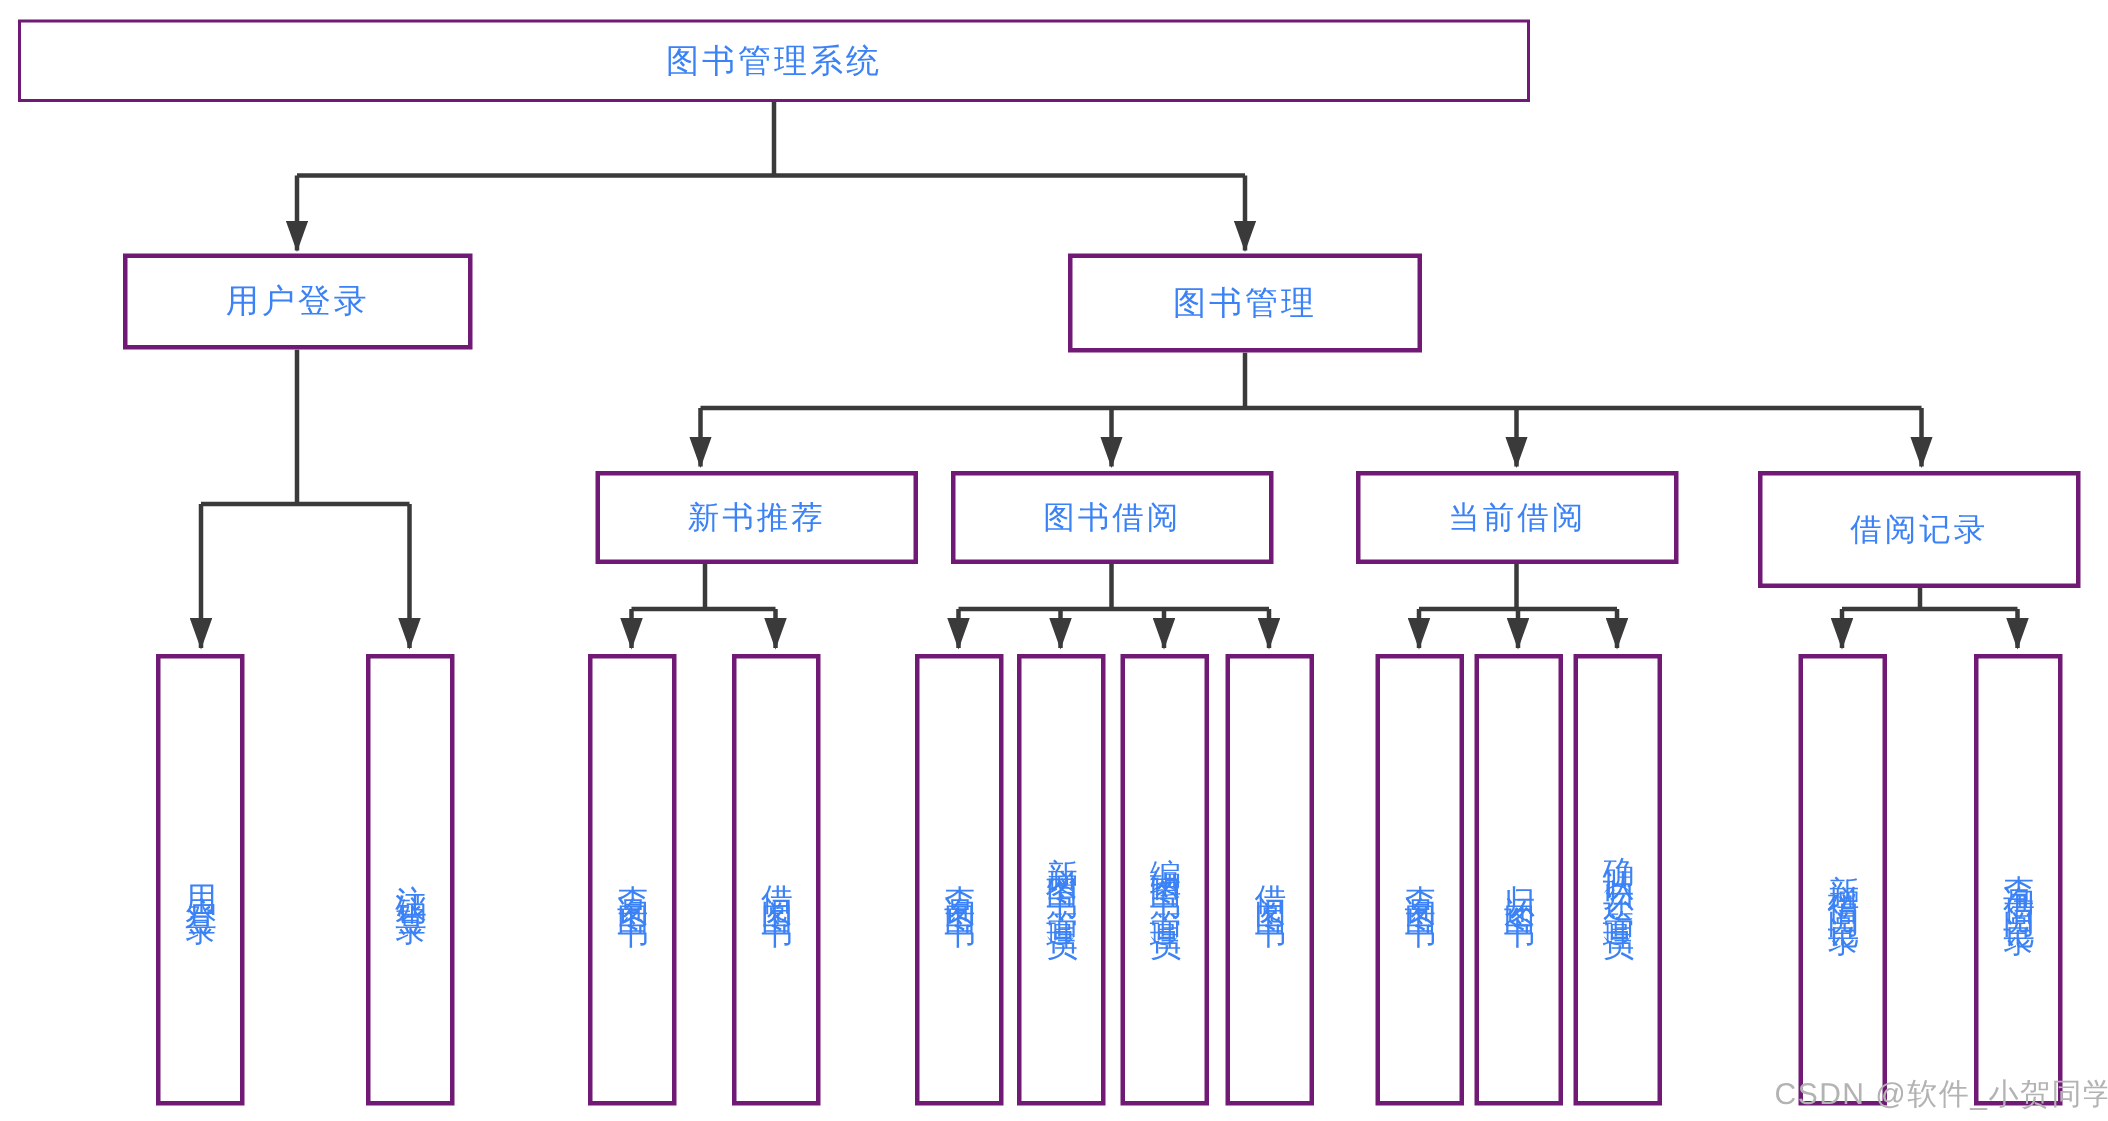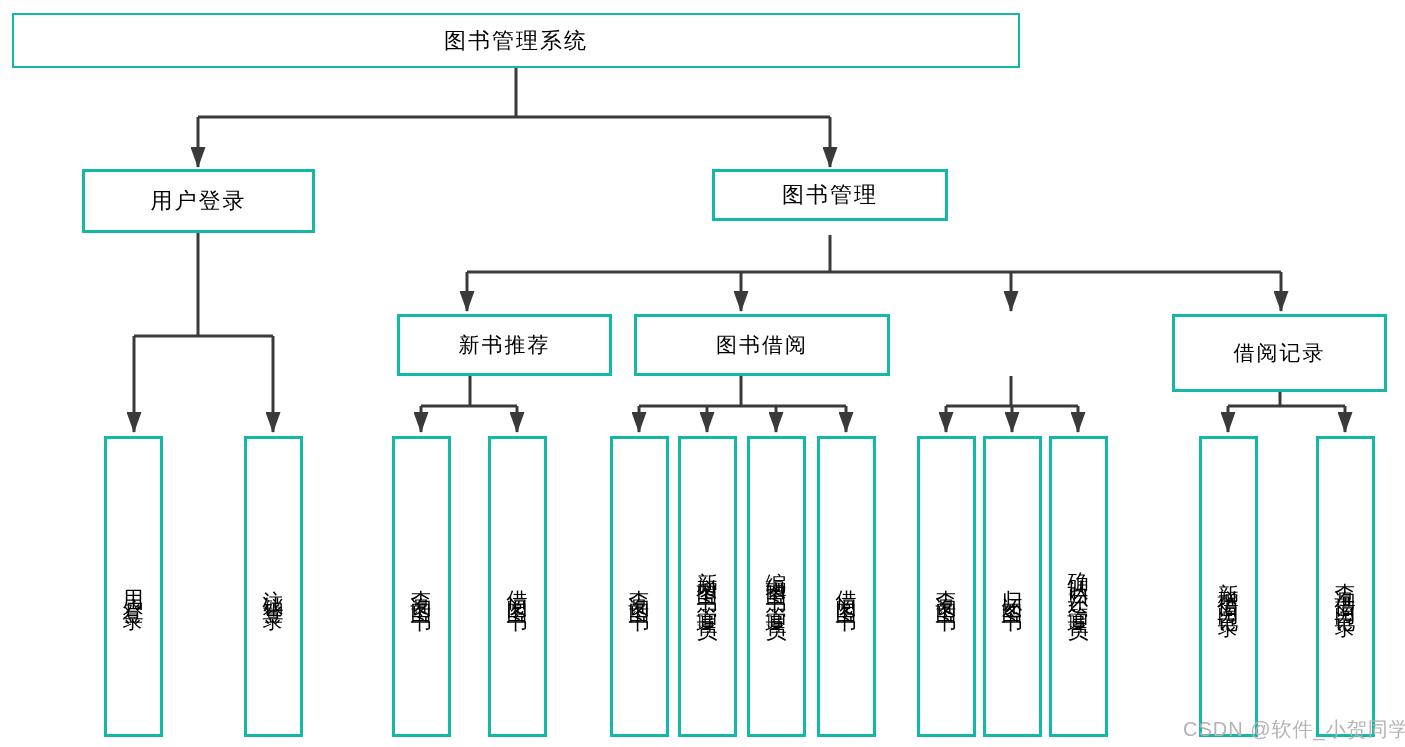--- a/index.html
+++ b/index.html
@@ -19,25 +19,25 @@
     position: absolute;
     left: 0; top: 0;
     width: 1405px;
     height: 747px;
     z-index: 0;
   }
   .node {
     position: absolute;
     box-sizing: border-box;
     background: #ffffff;
-    border: 3px solid #14b8a6;
+    border: 3px solid #701a75;
     display: flex;
     align-items: center;
     justify-content: center;
-    color: #000000;
+    color: #3b82f6;
     z-index: 1;
   }
   .node.root { border-width: 2px; }
   .hlabel {
     font-size: 22px;
     letter-spacing: 2px;
     white-space: nowrap;
   }
   .lv3 .hlabel { font-size: 21px; }
   .vnode {
@@ -119,29 +119,32 @@
     </g>
   </svg>
 
   <div class="node root" style="left:12px; top:13px; width:1008px; height:55px;">
     <span class="hlabel">图书管理系统</span>
   </div>
 
   <div class="node" style="left:82px; top:169px; width:233px; height:64px;">
     <span class="hlabel">用户登录</span>
   </div>
-  <div class="node" style="left:712px; top:169px; width:236px; height:52px;">
+  <div class="node" style="left:712px; top:169px; width:236px; height:66px;">
     <span class="hlabel">图书管理</span>
   </div>
 
   <div class="node lv3" style="left:363px; top:314px; width:215px; height:62px;margin-left:34px;">
     <span class="hlabel">新书推荐</span>
   </div>
-  <div class="node lv3" style="left:634px; top:314px; width:256px; height:62px;">
+  <div class="node lv3" style="left:634px; top:314px; width:215px; height:62px;">
     <span class="hlabel">图书借阅</span>
+  </div>
+  <div class="node lv3" style="left:904px; top:314px; width:215px; height:62px;">
+    <span class="hlabel">当前借阅</span>
   </div>
   <div class="node lv3" style="left:1172px; top:314px; width:215px; height:78px;">
     <span class="hlabel">借阅记录</span>
   </div>
 
   <div class="node vnode" style="left:104px;">
     <span class="vlabel">用户登录</span>
   </div>
   <div class="node vnode" style="left:244px;">
     <span class="vlabel">注销登录</span>

